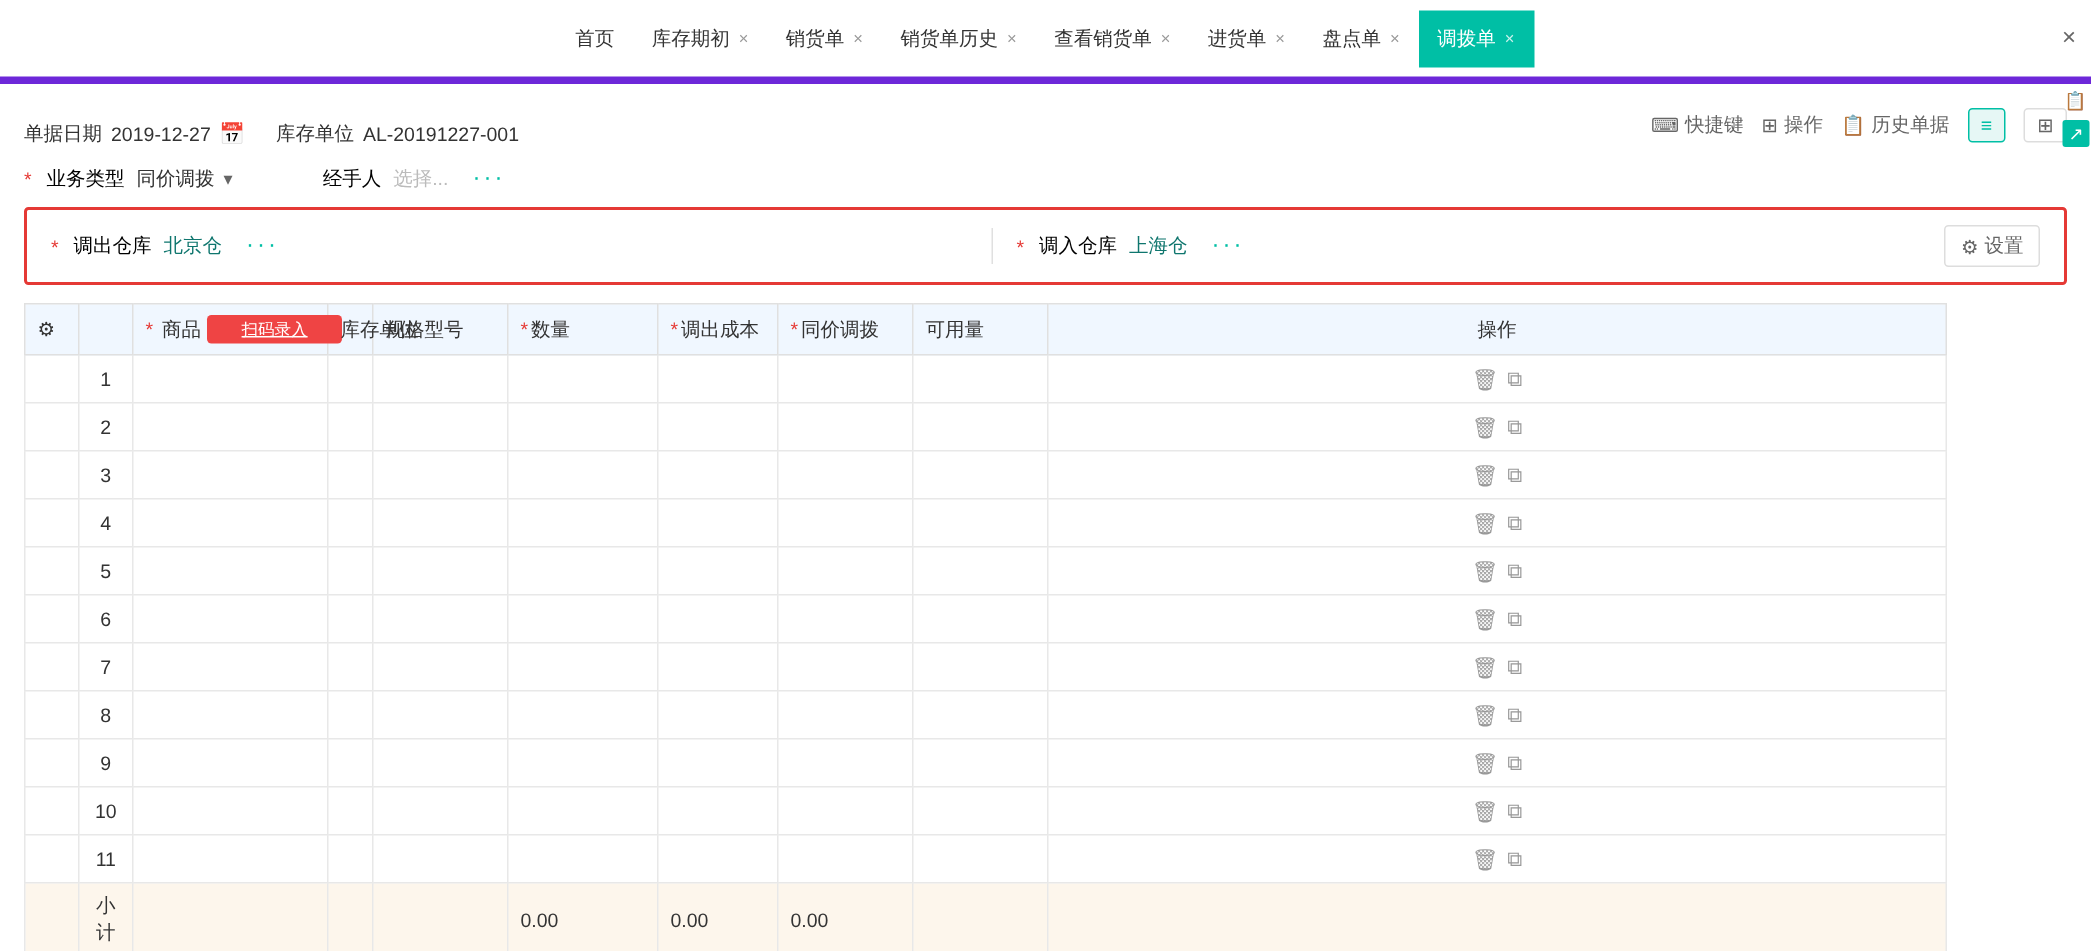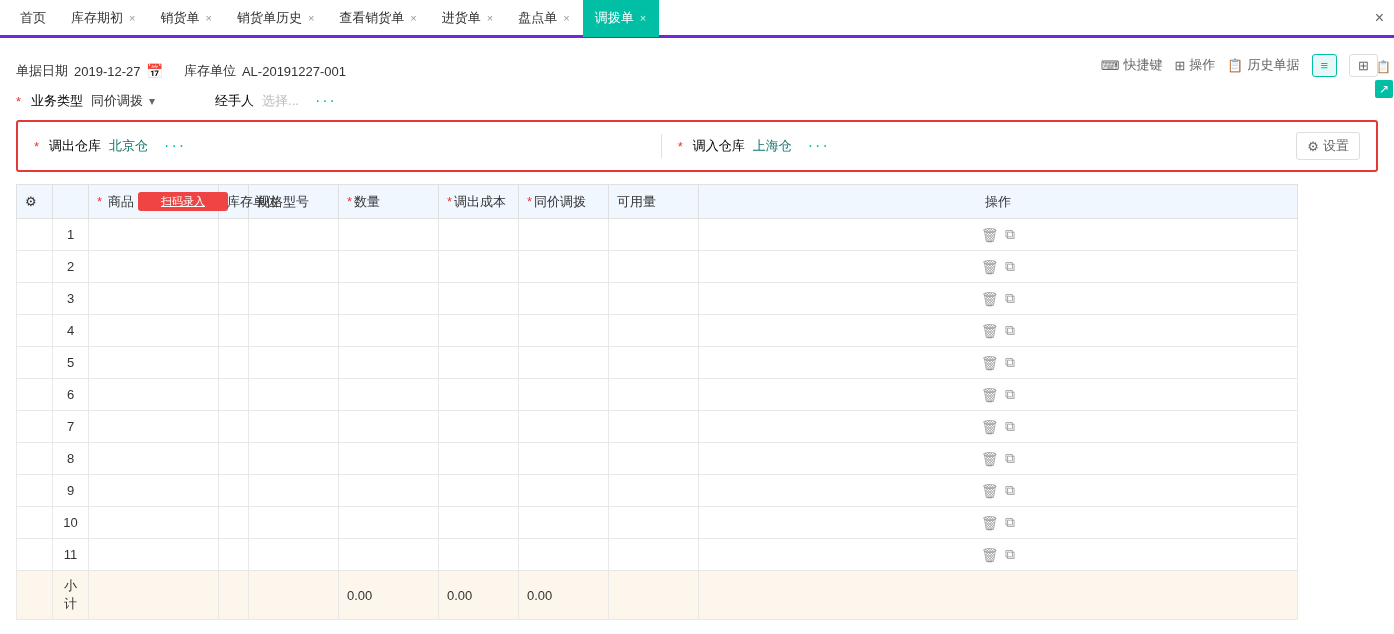--- a/index.html
+++ b/index.html
@@ -3,24 +3,25 @@
   <meta charset="utf-8">
   <style>
     * { box-sizing: border-box; margin: 0; padding: 0; font-family: 'Microsoft YaHei', Arial, sans-serif; font-size: 13px; }
     body { background: #f5f5f5; overflow: hidden; }
 
     
     .tab-bar {
       display: flex;
       align-items: center;
       background: #fff;
-      border-bottom: 3px solid #6d28d9;
-      height: 38px;
+      border-bottom: 5px solid #6d28d9;
+      height: 56px;
       padding: 0 8px;
       position: relative;
+      justify-content: center;
     }
     .tab-item {
       display: flex;
       align-items: center;
       padding: 0 12px;
       height: 38px;
       cursor: pointer;
       color: #333;
       white-space: nowrap;
       border-right: 1px solid transparent;

